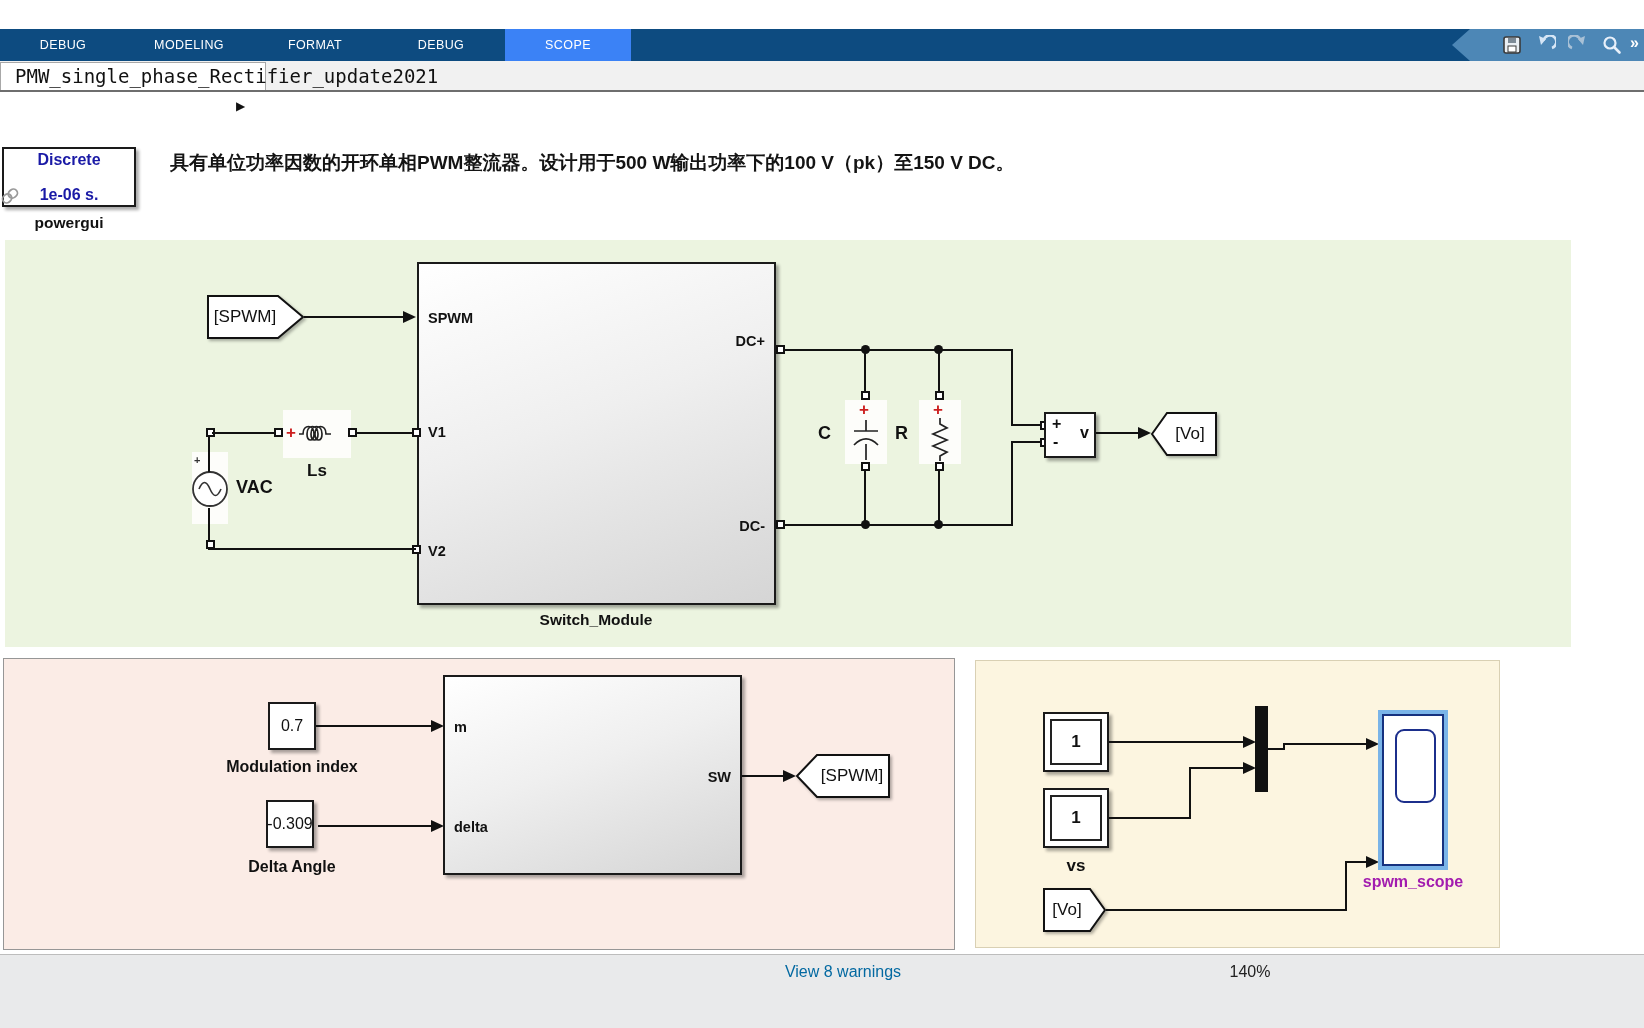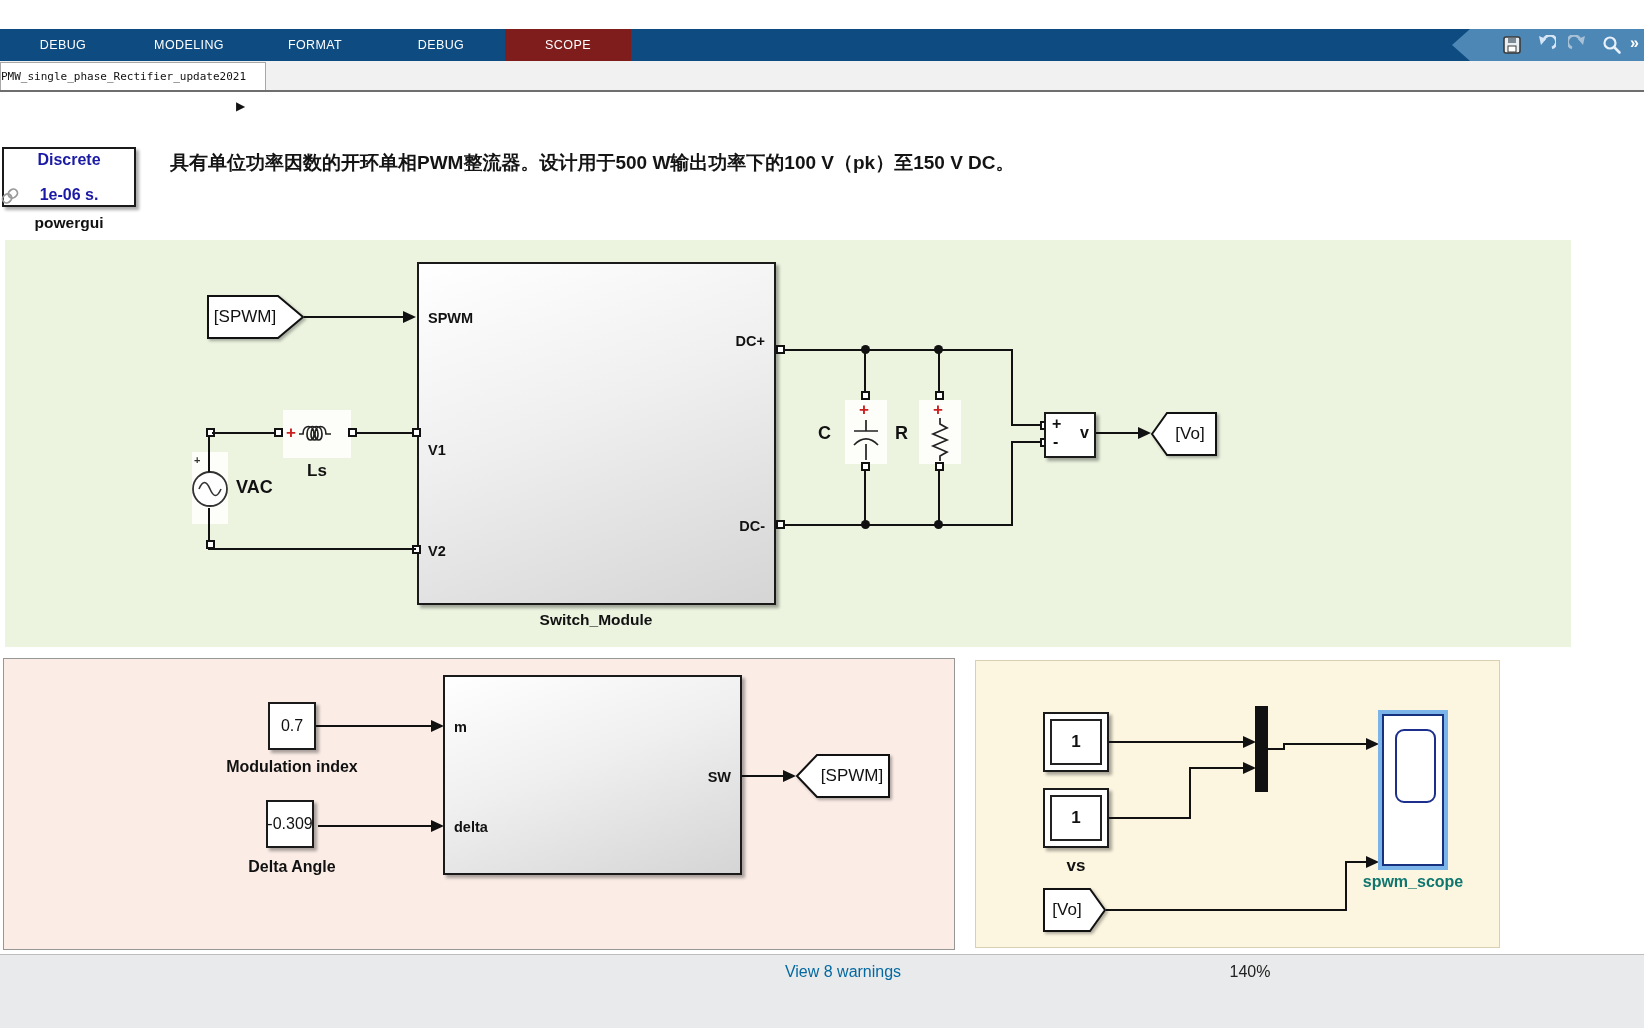--- a/index.html
+++ b/index.html
@@ -33,21 +33,21 @@
 
   <div class="abs" style="left:0;top:29px;width:1644px;height:32px;background:#0d4b80;">
     <div class="ribbon-tab" style="left:20px;width:86px;">
       <span>DEBUG</span></div>
     <div class="ribbon-tab" style="left:146px;width:86px;">
       <span>MODELING</span></div>
     <div class="ribbon-tab" style="left:272px;width:86px;">
       <span>FORMAT</span></div>
     <div class="ribbon-tab" style="left:398px;width:86px;">
       <span>DEBUG</span></div>
-    <div class="ribbon-tab" style="left:505px;width:126px;background:#7f1d1d;">
+    <div class="ribbon-tab" style="left:505px;width:126px;background:#3b82f6;">
       <span>SCOPE</span></div>
 
     <div class="abs" style="left:1452px;top:0;width:192px;height:32px;background:#4d87b6;
                 clip-path:polygon(0 50%,18px 0,100% 0,100% 100%,18px 100%);">
       <svg class="abs" style="left:50px;top:6px;" width="20" height="20">
         <rect x="2" y="2" width="16" height="16" rx="2" fill="#e9eef3" stroke="#3a3a3a" stroke-width="1.6"></rect>
         <rect x="6" y="3" width="8" height="5" fill="#7c8a96"></rect>
         <rect x="6" y="11" width="8" height="6" fill="#ffffff" stroke="#3a3a3a" stroke-width="1"></rect>
       </svg>
       <svg class="abs" style="left:84px;top:6px;" width="20" height="20">
@@ -61,21 +61,21 @@
       <svg class="abs" style="left:150px;top:6px;" width="20" height="20">
         <circle cx="8" cy="8" r="5.5" fill="none" stroke="#e8f0fa" stroke-width="2.2"></circle>
         <line x1="12.5" y1="12.5" x2="17.5" y2="17.5" stroke="#e8f0fa" stroke-width="2.6" stroke-linecap="round"></line>
       </svg>
       <span class="abs" style="left:178px;top:5px;color:#fff;font-size:16px;font-weight:bold;">»</span>
     </div>
   </div>
 
   <div class="abs" style="left:0;top:61px;width:1644px;height:29px;background:#f1f1f1;border-bottom:2px solid #6e6e6e;box-sizing:content-box;">
     <div class="abs" style="left:0;top:1px;width:266px;height:28px;background:#fff;border:1px solid #a8a8a8;border-bottom:none;box-sizing:border-box;">
-      <span style="font-family:'DejaVu Sans Mono','Liberation Mono',monospace;font-size:11px;line-height:27px;padding-left:0;">PMW_single_phase_Rectifier_update2021</span>
+      <span style="font-family:'DejaVu Sans Mono','Liberation Mono',monospace;font-size:19px;line-height:27px;padding-left:14px;">PMW_single_phase_Rectifier_update2021</span>
     </div>
   </div>
 
   <div class="abs" style="left:0;top:93px;width:700px;height:27px;background:#fff;">
     <span style="position:absolute;left:0;top:3px;font-size:16.5px;font-weight:500;color:#111;margin-top:30px;">ngle_phase_Rectifier_update2021</span>
     <span style="position:absolute;left:236px;top:6px;font-size:12px;color:#111;">▶</span>
   </div>
 
   <div class="abs" style="left:0;top:120px;width:1644px;height:834px;background:#fff;"></div>
 
@@ -105,21 +105,21 @@
     <svg width="98" height="44" style="position:absolute;filter:drop-shadow(2px 2px 1.5px rgba(0,0,0,.3));">
       <polygon points="1,1 71,1 96,22 71,43 1,43" fill="#fff" stroke="#111" stroke-width="2"></polygon>
     </svg>
     <span class="tagtext" style="left:6px;width:64px;">[SPWM]</span>
   </div>
   <div class="wh" style="left:304px;top:316px;width:101px;"></div>
   <div class="arr" style="left:403px;top:311px;"></div>
 
   <div class="blk grad" style="left:417px;top:262px;width:359px;height:343px;">
     <span class="portlbl" style="left:9px;top:46px;">SPWM</span>
-    <span class="portlbl" style="left:9px;top:178px;">V1</span>
+    <span class="portlbl" style="left:9px;top:160px;">V1</span>
     <span class="portlbl" style="left:9px;top:279px;">V2</span>
     <span class="portlbl" style="right:9px;top:69px;">DC+</span>
     <span class="portlbl" style="right:9px;top:254px;">DC-</span>
   </div>
   <div class="lbl ctr" style="left:446px;top:610px;width:300px;height:20px;font-size:15.5px;">
     <span>Switch_Module</span>
   </div>
   <div class="port" style="left:412px;top:428px;"></div>
   <div class="port" style="left:412px;top:545px;"></div>
   <div class="port" style="left:776px;top:345px;"></div>
@@ -277,21 +277,21 @@
   </div>
   <div class="wh" style="left:1106px;top:909px;width:241px;"></div>
   <div class="wv" style="left:1345px;top:861px;height:50px;"></div>
   <div class="wh" style="left:1345px;top:861px;width:23px;"></div>
   <div class="arr" style="left:1366px;top:856px;"></div>
 
   <div class="abs" style="left:1378px;top:710px;width:70px;height:160px;border:4px solid #7ab4e8;background:#fff;box-sizing:border-box;">
     <div style="position:absolute;inset:0;border:2px solid #16317f;"></div>
     <div style="position:absolute;left:13px;top:15px;width:37px;height:70px;border:2px solid #1c2f8c;border-radius:9px;"></div>
   </div>
-  <div class="ctr" style="position:absolute;left:1358px;top:872px;width:110px;height:20px;font-weight:bold;font-size:16px;color:#0f766e;">
+  <div class="ctr" style="position:absolute;left:1358px;top:872px;width:110px;height:20px;font-weight:bold;font-size:16px;color:#a21caf;">
     <span>spwm_scope</span>
   </div>
 
   <div class="abs" style="left:0;top:954px;width:1644px;height:74px;background:#e9eaeb;border-top:1px solid #bdbdbd;box-sizing:border-box;">
     <div class="ctr" style="position:absolute;left:743px;top:6px;width:200px;height:22px;color:#0369a1;font-size:16px;">
       <span>View 8 warnings</span>
     </div>
     <div class="ctr" style="position:absolute;left:1215px;top:6px;width:70px;height:22px;color:#222;font-size:16px;">
       <span>140%</span>
     </div>

